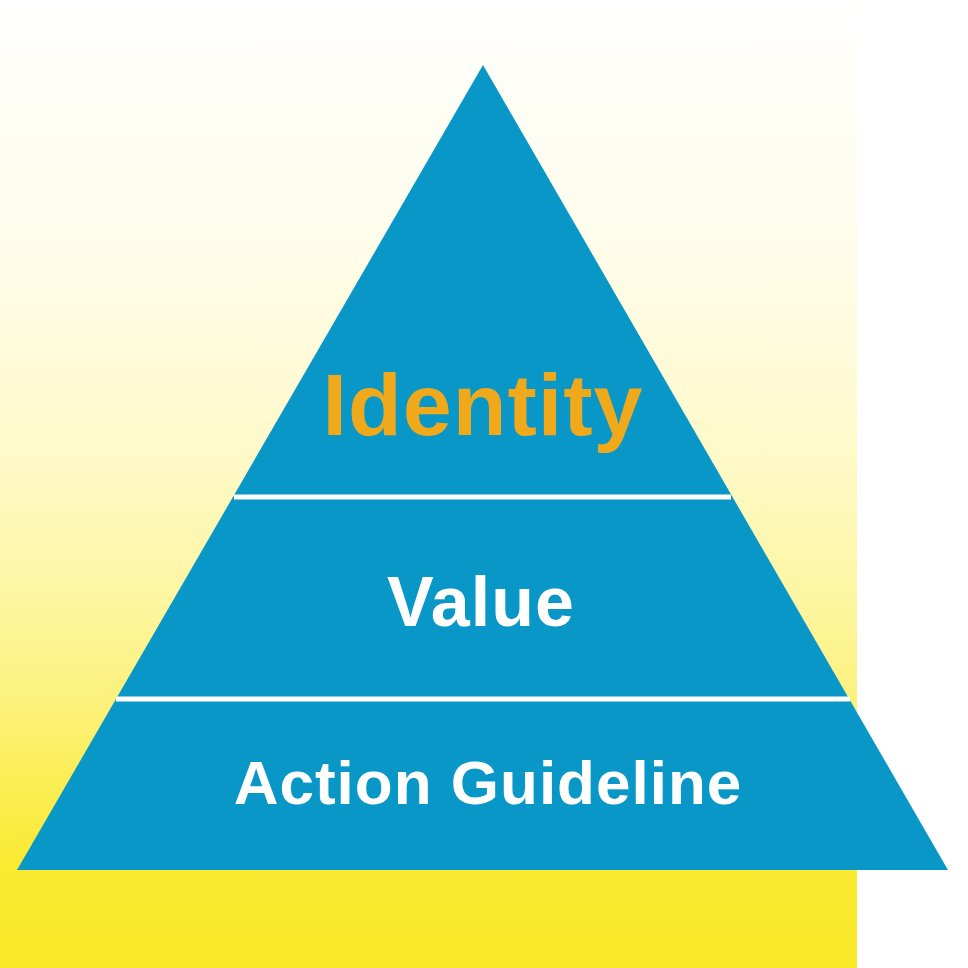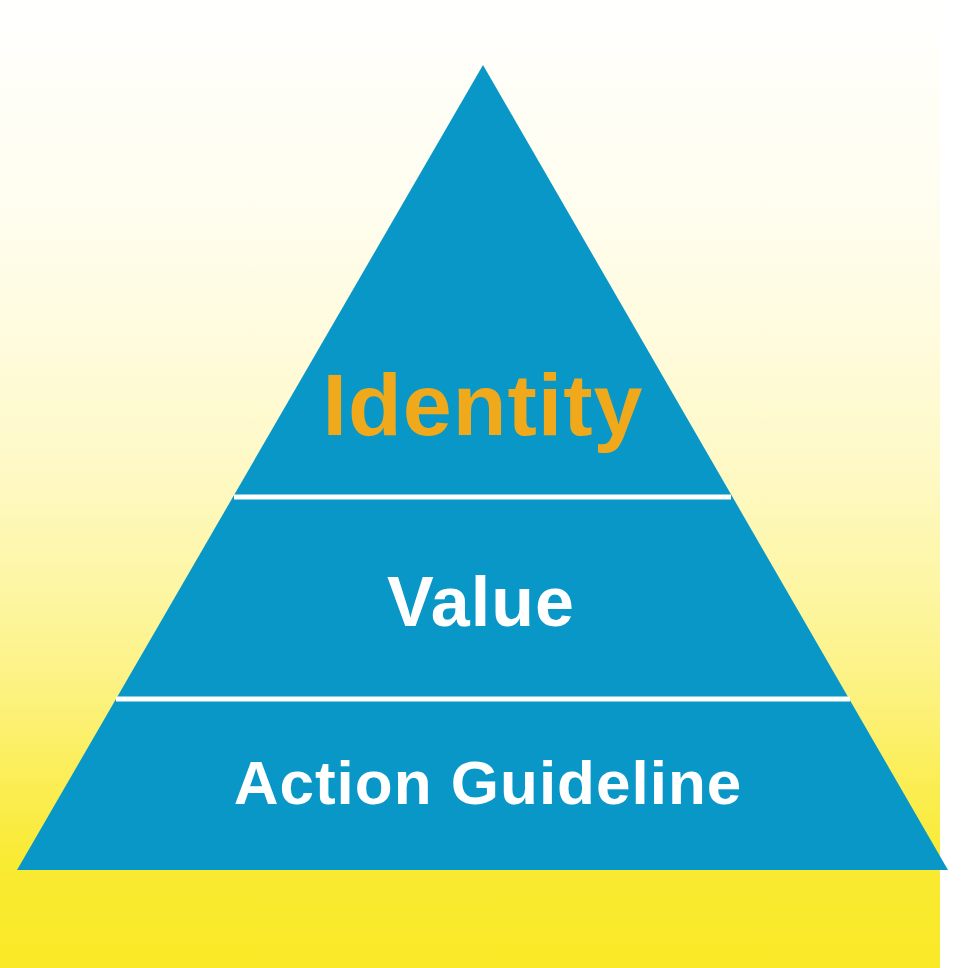--- a/index.html
+++ b/index.html
@@ -5,21 +5,21 @@
   html, body {
     margin: 0;
     padding: 0;
     width: 968px;
     height: 968px;
     overflow: hidden;
     font-family: "Liberation Sans", sans-serif;
   }
   .stage {
     position: relative;
-    width: 940px;
+    width: 857px;
     height: 968px;
     background: linear-gradient(180deg,
       #ffffff 0%,
       #fffef6 10%,
       #fffdee 22%,
       #fffbdd 35%,
       #fef9c6 48%,
       #fdf6a6 60%,
       #fcf282 71%,
       #fbee58 80%,

